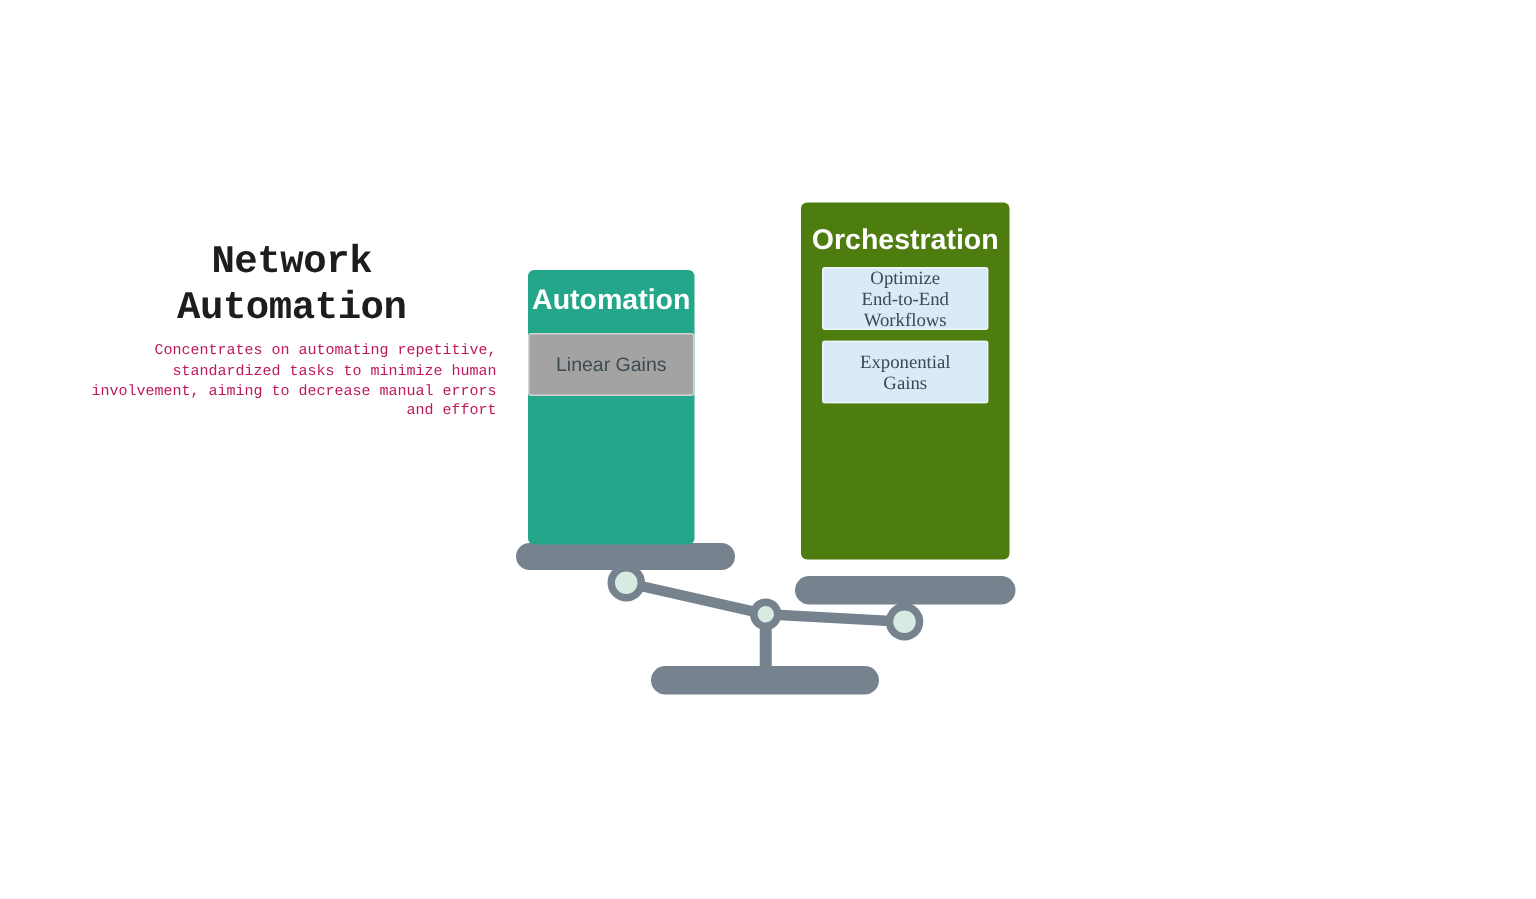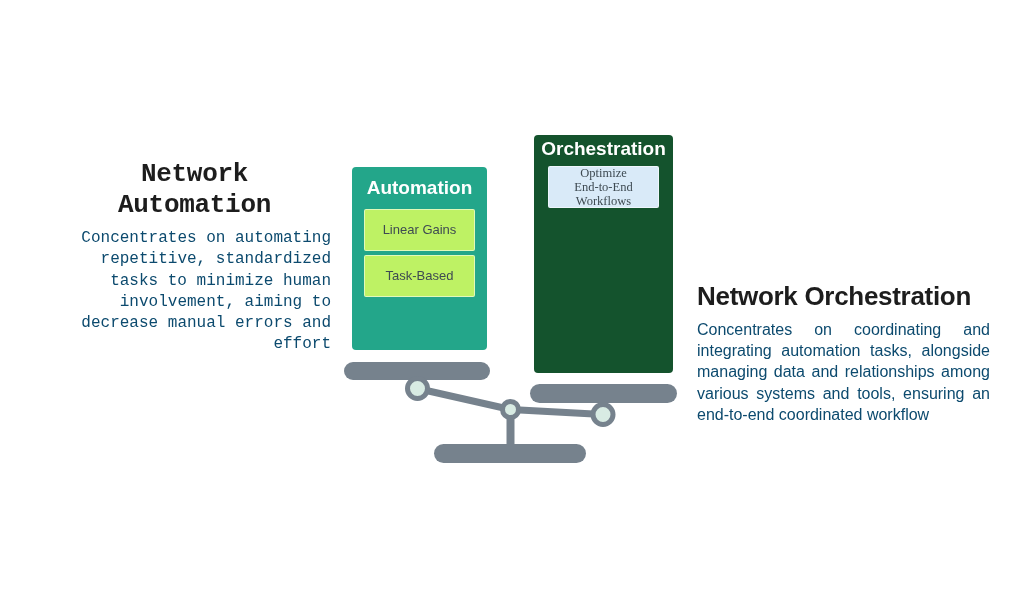--- a/index.html
+++ b/index.html
@@ -17,23 +17,23 @@
   .text-block { position: absolute; }
   .text-block h1 {
     font-size: 26px;
     font-weight: 700;
     color: #1d1d1d;
     letter-spacing: -0.3px;
     line-height: 1.2;
     margin-bottom: 7px;
   }
   .text-block p {
-    font-size: 16px;
+    font-size: 10px;
     line-height: 1.32;
-    color: #0c4a6e;
+    color: #be185d;
   }
   .left-block { left: 58px; top: 159px; width: 273px; font-family: Liberation Mono, monospace; }
   .left-block h1 { text-align: center; }
   .left-block p { text-align: right; }
   .right-block { left: 697px; top: 281px; width: 293px; }
   .right-block h1 { text-align: left; white-space: nowrap; }
   .right-block p { text-align: justify; }
 
   
   .card {
@@ -59,74 +59,71 @@
     justify-content: center;
     text-align: center;
     font-size: 12.5px;
     line-height: 1.12;
     color: #3e4a52;
     white-space: pre-line;
     border: 1px solid rgba(255,255,255,0.55);
     border-radius: 2px;
   }
   .automation-card {
-    left: 352px; top: 167px; width: 135px; height: 183px;
+    left: 352px; top: 180px; width: 111px; height: 183px;
     background: #23a68a;
     padding-top: 9px;
   }
-  .automation-card .chip { background: #bef264; margin-bottom: 4px; font-size: 13px; }
+  .automation-card .chip { background: #a3a3a3; margin-bottom: 20px; font-size: 13px; }
   .automation-card .card-header { margin-bottom: 9px; }
   .orchestration-card {
     left: 534px; top: 135px; width: 139px; height: 238px;
-    background: #14532d;
-    padding-top: 2px;
+    background: #4d7c0f;
+    padding-top: 14px;
   }
   .orchestration-card .chip { background: #d9eaf8; margin-bottom: 7px; font-family: Liberation Serif, serif; }
   .orchestration-card .card-header { margin-bottom: 5px; }
 
   
   .scale-svg { position: absolute; left: 0; top: 0; }
 </style>
 </head>
 <body>
 
 <div class="canvas">
 
   <section class="text-block left-block">
     <h1>Network Automation</h1>
     <p>Concentrates on automating repetitive, standardized tasks to minimize human involvement, aiming to decrease manual errors and effort</p>
   </section>
 
-  <section class="text-block right-block">
-    <h1>Network Orchestration</h1>
-    <p>Concentrates on coordinating and integrating automation tasks, alongside managing data and relationships among various systems and tools, ensuring an end-to-end coordinated workflow</p>
-  </section>
 
   <svg class="scale-svg" width="1024" height="599" viewBox="0 0 1024 599" aria-hidden="true">
 
     <rect x="344" y="362" width="146" height="18" rx="9" fill="#76828d"></rect>
     <rect x="530" y="384" width="147" height="19" rx="9.5" fill="#76828d"></rect>
 
     <line x1="510.5" y1="408" x2="510.5" y2="450" stroke="#76828d" stroke-width="8"></line>
     <rect x="434" y="444" width="152" height="19" rx="9.5" fill="#76828d"></rect>
 
     <line x1="417.5" y1="388.5" x2="510.5" y2="409.5" stroke="#76828d" stroke-width="7" stroke-linecap="round"></line>
     <line x1="510.5" y1="409.5" x2="603" y2="414.5" stroke="#76828d" stroke-width="7" stroke-linecap="round"></line>
 
     <circle cx="417.5" cy="388.5" r="10" fill="#d8ebe3" stroke="#76828d" stroke-width="5"></circle>
     <circle cx="603" cy="414.5" r="10" fill="#d8ebe3" stroke="#76828d" stroke-width="5"></circle>
     <circle cx="510.5" cy="409.5" r="8" fill="#d8ebe3" stroke="#76828d" stroke-width="5"></circle>
   </svg>
 
   <div class="card automation-card">
     <div class="card-header">Automation</div>
     <div class="chip">Linear Gains</div>
-    <div class="chip">Task-Based</div>
   </div>
 
   <div class="card orchestration-card">
     <div class="card-header">Orchestration</div>
     <div class="chip">Optimize
 End-to-End
 Workflows</div>
+    <div class="chip">Exponential
+Gains</div>
   </div>
 
 </div>
 
 </body></html>

